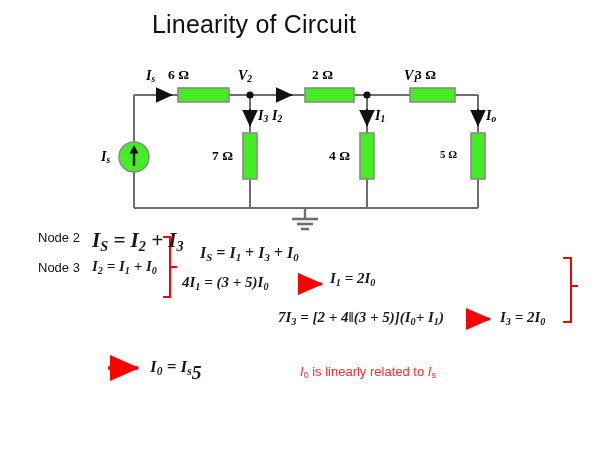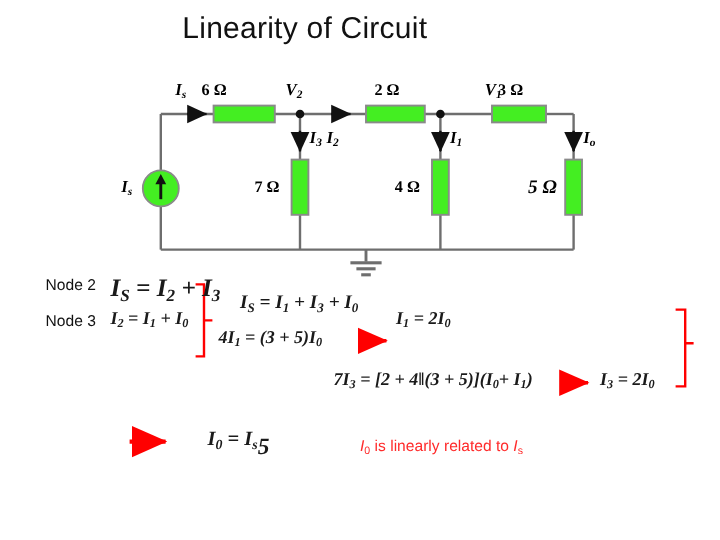--- a/index.html
+++ b/index.html
@@ -182,21 +182,21 @@
     </div>
 
     <div class="mathit" style="position:absolute; left:486px; top:48px; font-size:14px;">
       <span>I</span><sub>o</sub>
     </div>
 
     <div style="position:absolute; left:212px; top:88px; font-size:13.5px; font-weight:bold; font-family:'Liberation Serif',serif;">7 Ω</div>
 
     <div style="position:absolute; left:329px; top:88px; font-size:13.5px; font-weight:bold; font-family:'Liberation Serif',serif;">4 Ω</div>
 
-    <div style="position:absolute; left:440px; top:88px; font-size:16px; font-weight:bold; font-family:'Liberation Serif',serif;font-style:italic;">5 Ω</div>
+    <div style="position:absolute; left:440px; top:88px; font-size:11px; font-weight:bold; font-family:'Liberation Serif',serif;">5 Ω</div>
   </div>
 
   <div class="eqns">
 
     <svg width="600" height="180" viewBox="0 0 600 180" style="position:absolute;left:0;top:0;">
       <defs>
         <marker id="arrRed" markerWidth="9" markerHeight="9" refX="8" refY="4.5" orient="auto">
           <path d="M0,0.8 L8.4,4.5 L0,8.2 z" fill="#ff0000"></path>
         </marker>
       </defs>
@@ -226,31 +226,31 @@
       <span>I<sub>2</sub> = I<sub>1</sub> + I<sub>0</sub></span>
     </div>
 
     <div class="eq mathit" style="left:186px; top:22px; font-size:16px;margin-left:14px;">
       <span>I<sub>S</sub> = I<sub>1</sub> + I<sub>3</sub> + I<sub>0</sub></span>
     </div>
 
     <div class="eq mathit" style="left:182px; top:52px; font-size:15px;">
       <span>4I<sub>1</sub> = (3 + 5)I<sub>0</sub></span>
     </div>
-    <div class="eq mathit" style="left:330px; top:36px; font-size:15px;">
+    <div class="eq mathit" style="left:330px; top:48px; font-size:15px;">
       <span>I<sub>1</sub> = 2I<sub>0</sub></span>
     </div>
 
     <div class="eq mathit" style="left:278px; top:87px; font-size:15px;">
       <span>7I<sub>3</sub> = [2 + 4‖(3 + 5)](I<sub>0</sub>+ I<sub>1</sub>)</span>
     </div>
     <div class="eq mathit" style="left:500px; top:87px; font-size:15px;">
       <span>I<sub>3</sub> = 2I<sub>0</sub></span>
     </div>
 
-    <div class="eq mathit" style="left:150px; top:133px; font-size:17px;margin-left:23px;">
+    <div class="eq mathit" style="left:150px; top:133px; font-size:17px;">
       <span>I<sub>0</sub> = I<sub>s</sub><span style="display:inline-block;position:relative;top:-0.3em;"></span><span style="display:inline-block;position:relative;top:0.35em;font-size:1.15em;">5</span></span>
     </div>
 
     <div class="red-note" style="left:300px; top:142px;"><i>I</i><sub>0</sub> is linearly related to <i>I</i><sub>s</sub></div>
   </div>
 
 </div>
 
 </body></html>

